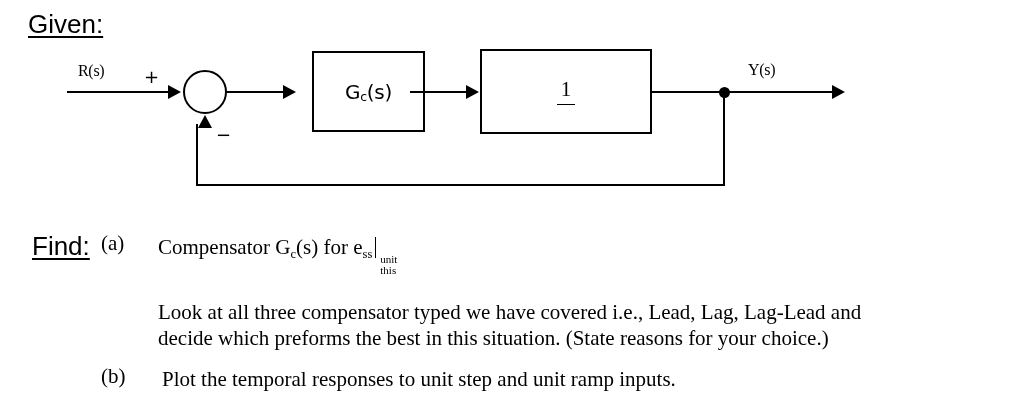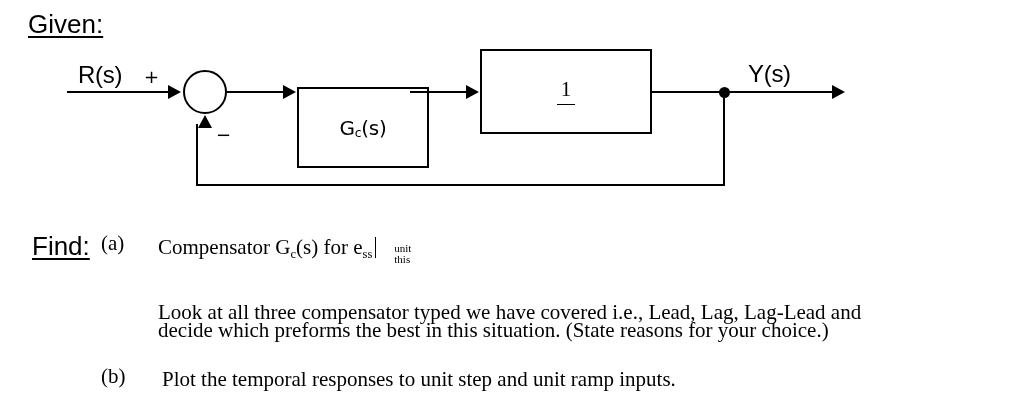--- a/index.html
+++ b/index.html
@@ -81,22 +81,22 @@
     background: #ffffff;
     box-sizing: border-box;
     display: flex;
     align-items: center;
     justify-content: center;
   }
 
   
   .signal-label {
     position: absolute;
-    font-family: Liberation Sans, sans-serif;
-    font-size: 24px;
+    font-family: Liberation Serif, serif;
+    font-size: 16px;
     line-height: 1;
     white-space: nowrap;
     letter-spacing: -0.3px;
   }
   .sign-label {
     position: absolute;
     font-family: "DejaVu Sans", "Liberation Sans", sans-serif;
     font-size: 18px;
     line-height: 1;
     white-space: nowrap;
@@ -176,22 +176,22 @@
     margin: 0 1px 0 3px;
     top: 4px;
   }
   .eval-cond {
     display: inline-block;
     position: relative;
     font-size: 11px;
     line-height: 1.04;
     text-align: left;
     vertical-align: baseline;
-    top: 9px;
-    margin-left: 17px;
+    top: 20px;
+    margin-left: 3px;
   }
   .eval-cond span { display: block; white-space: nowrap; }
 </style>
 </head>
 <body>
 
 <div class="abs section-heading" id="given-heading">Given:</div>
 
 <div class="abs" id="block-diagram" style="left:0; top:0; width:1024px; height:210px;">
 
@@ -201,21 +201,21 @@
   <div class="sign-label" style="left:144px; top:68px;">+</div>
 
   <div class="sum-circle" style="left:183px; top:70px;"></div>
 
   <div class="arrow-up" style="left:198px; top:115px;"></div>
   <div class="sign-label" style="left:216px; top:126px;">−</div>
 
   <div class="wire wire-h" style="left:227px; top:91px; width:58px;"></div>
   <div class="arrow-right" style="left:283px; top:85px;"></div>
 
-  <div class="diagram-box" style="left:297px; top:51px; width:132px; height:81px;margin-top:36px;">
+  <div class="diagram-box" style="left:312px; top:51px; width:113px; height:81px;">
     <span class="block-label">
       <span>G</span><sub>c</sub><span>(s)</span>
     </span>
   </div>
 
   <div class="wire wire-h" style="left:410px; top:91px; width:58px;"></div>
   <div class="arrow-right" style="left:466px; top:85px;"></div>
 
   <div class="diagram-box" style="left:480px; top:49px; width:172px; height:85px;">
     <span class="fraction">
@@ -242,16 +242,16 @@
   <span>Compensator G</span><span class="ess-expr"><sub>c</sub></span><span>(s) for</span>
   <span class="ess-expr">
     <span class="var">e</span><sub>ss</sub><span class="eval-bar"></span><span class="eval-cond">
       <span>unit</span>
       <span>this</span>
     </span>
   </span>
 </div>
 
 <div class="q-text" style="left:158px; top:299px; white-space:nowrap;">Look at all three compensator typed we have covered i.e., Lead, Lag, Lag-Lead and</div>
-<div class="q-text" style="left:158px; top:317px; white-space:nowrap;">decide which preforms the best in this situation. (State reasons for your choice.)</div>
+<div class="q-text" style="left:158px; top:325px; white-space:nowrap;">decide which preforms the best in this situation. (State reasons for your choice.)</div>
 
 <div class="q-marker" style="left:101px; top:366px;">(b)</div>
 <div class="q-text" style="left:162px; top:366px; white-space:nowrap;">Plot the temporal responses to unit step and unit ramp inputs.</div>
 
 </body></html>

